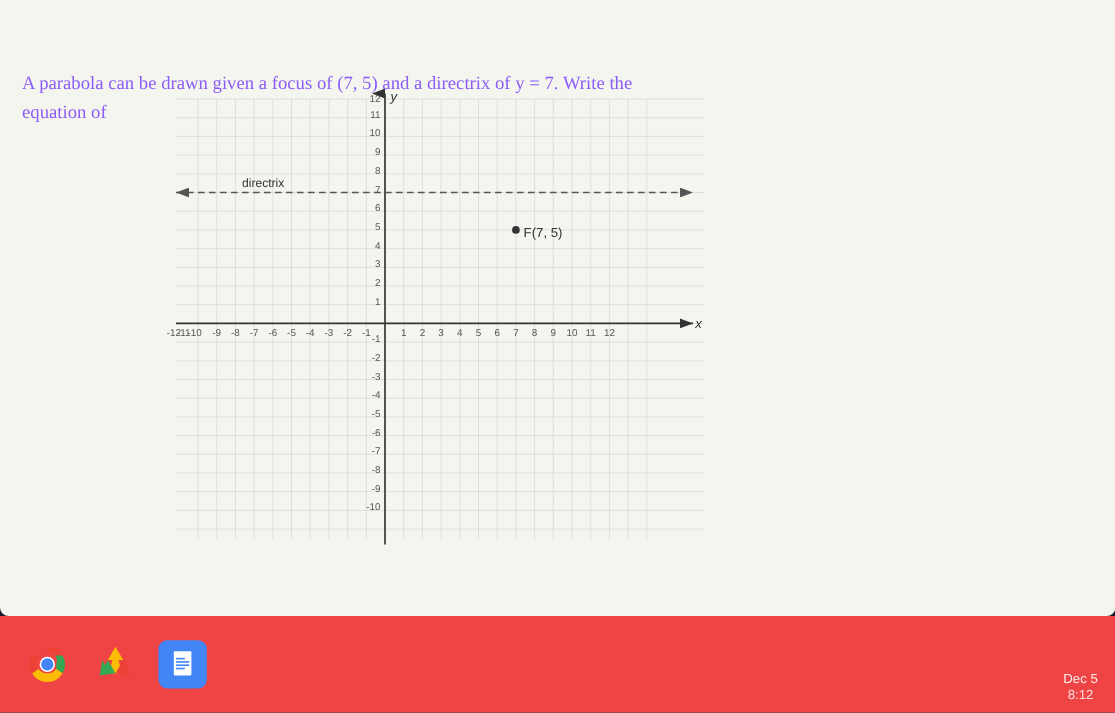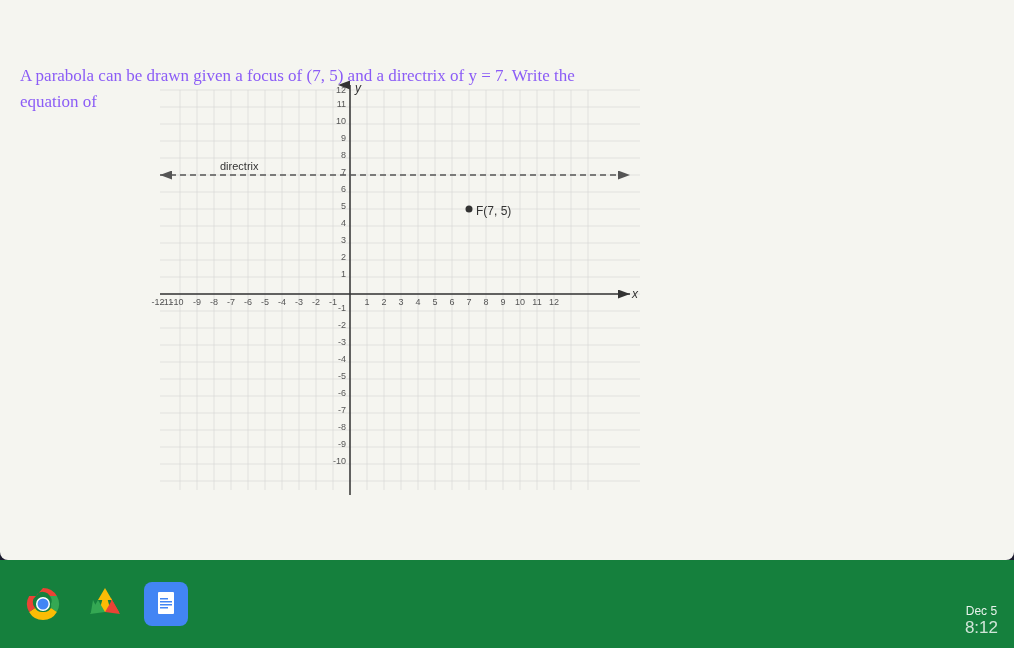--- a/index.html
+++ b/index.html
@@ -100,21 +100,21 @@
       width: 100%;
       height: 100%;
     }
 
     .taskbar {
       position: absolute;
       bottom: 0;
       left: 0;
       width: 1014px;
       height: 88px;
-      background: #15803d;
+      background: #ef4444;
       display: flex;
       align-items: center;
       padding: 0 20px;
       gap: 16px;
     }
 
     .taskbar-icon {
       width: 46px;
       height: 46px;
       border-radius: 50%;
@@ -134,21 +134,21 @@
       font-size: 13px;
       text-align: center;
     }
 
     .datetime-label {
       font-size: 12px;
       opacity: 0.9;
     }
 
     .datetime-time {
-      font-size: 17px;
+      font-size: 12px;
       opacity: 0.8;
     }
   </style>
 </head>
 <body>
 
 <div class="main-content">
 
 
   <div class="problem-text">

